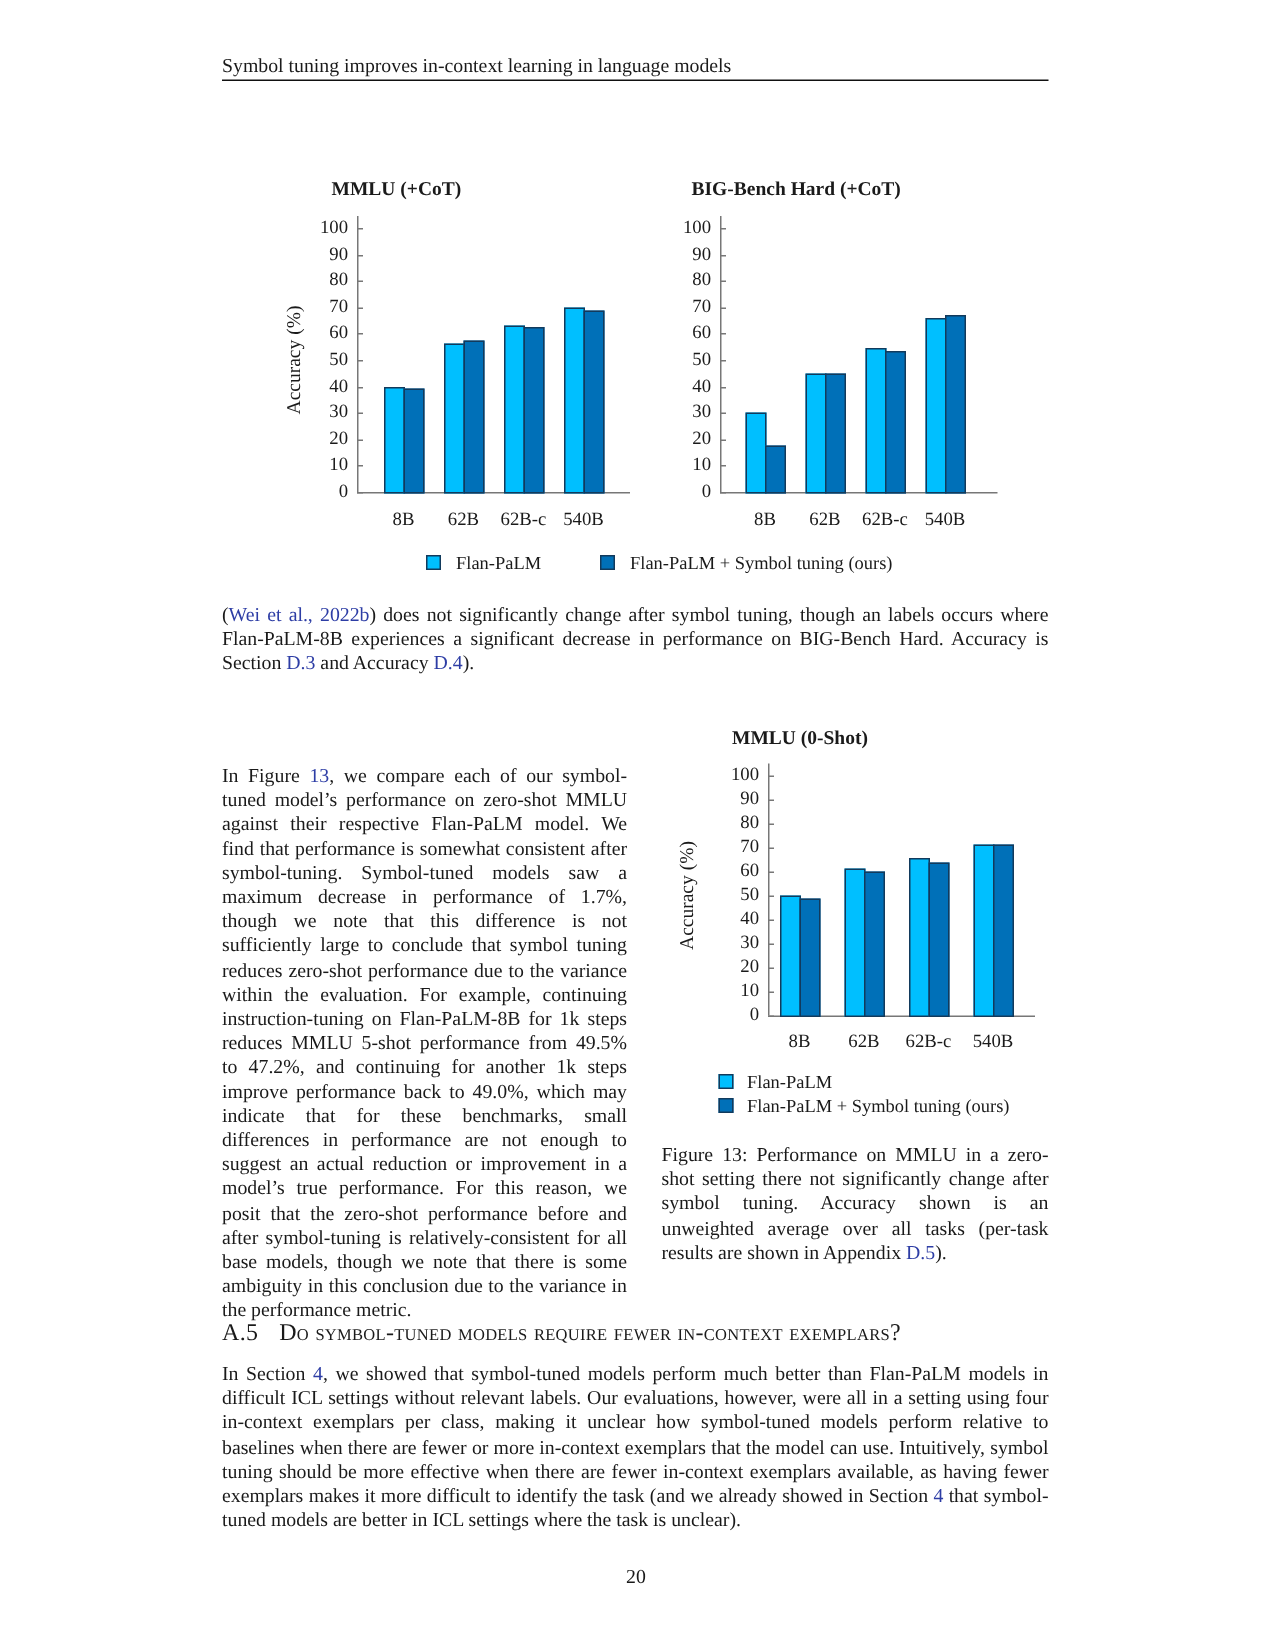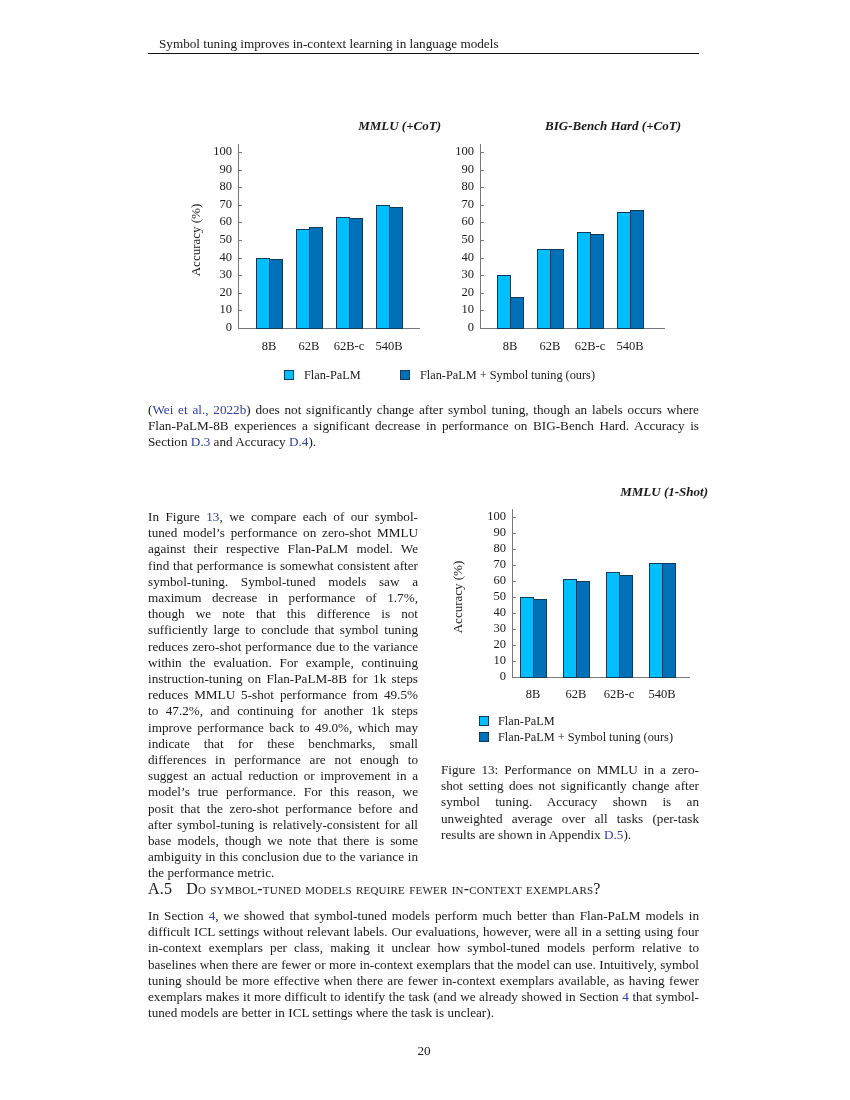--- a/index.html
+++ b/index.html
@@ -1,21 +1,21 @@
 <!DOCTYPE html>
 <html><head>
 <meta charset="utf-8">
 <style>
   html, body { margin: 0; padding: 0; background: #ffffff; }
   body { width: 850px; height: 1100px; position: relative; overflow: hidden;
          font-family: "Liberation Serif", "DejaVu Serif", serif; color: #1a1a1a; }
   .abs { position: absolute; }
-  .header { left: 148px; top: 36px; width: 551px; font-size: 13.2px; margin-left: 11px; }
+  .header { left: 148px; top: 36px; width: 551px; font-size: 13.2px; }
   .header-rule { left: 148px; top: 53px; width: 551px; height: 1.4px; background: #111; }
-  .chart-title { font-weight: bold; font-size: 13px; text-align: right; font-style: italic; }
+  .chart-title { font-weight: bold; font-size: 13px; text-align: left; }
   .tick { font-size: 12.5px; text-align: right; width: 30px; }
   .ylabel { font-size: 13px; transform: rotate(-90deg); transform-origin: center; white-space: nowrap; text-align: center; }
   .xlab { font-size: 12.5px; text-align: center; width: 50px; }
   .axis-v { width: 1px; background: #777; }
   .axis-h { height: 1px; background: #777; }
   .tickmark { width: 4px; height: 1px; background: #777; }
   .bar { border: 1px solid #123a5c; box-sizing: border-box; }
   .caption, .para { font-size: 13.2px; line-height: 16.2px; text-align: justify; }
   .link { color: #2d3da5; }
   .legend-sw { width: 10px; height: 10px; border: 1px solid #123a5c; box-sizing: border-box; }
@@ -103,21 +103,21 @@
     <div class="abs bar" title="Flan-PaLM + Symbol tuning (ours) 62B: 44.9" style="left: 550px; top: 248.976px; width: 14px; height: 80.024px; background: rgb(0, 112, 184);"></div>
     <div class="abs xlab" style="left: 525px; top: 339px;">62B</div>
     <div class="abs bar" title="Flan-PaLM 62B-c: 54.5" style="left: 577px; top: 232.08px; width: 14px; height: 96.92px; background: rgb(0, 191, 255);"></div>
     <div class="abs bar" title="Flan-PaLM + Symbol tuning (ours) 62B-c: 53.4" style="left: 590px; top: 234.016px; width: 14px; height: 94.984px; background: rgb(0, 112, 184);"></div>
     <div class="abs xlab" style="left: 565px; top: 339px;">62B-c</div>
     <div class="abs bar" title="Flan-PaLM 540B: 65.9" style="left: 617px; top: 212.016px; width: 14px; height: 116.984px; background: rgb(0, 191, 255);"></div>
     <div class="abs bar" title="Flan-PaLM + Symbol tuning (ours) 540B: 67" style="left: 630px; top: 210.08px; width: 14px; height: 118.92px; background: rgb(0, 112, 184);"></div>
     <div class="abs xlab" style="left: 605px; top: 339px;">540B</div>
   </div>
 <div id="chart2">
-    <div class="abs chart-title" style="left: 488px; top: 484px; width: 220px;">MMLU (1-Shot)</div>
+    <div class="abs chart-title" style="left: 488px; top: 484px; width: 220px;">MMLU (0-Shot)</div>
     <div class="abs axis-v" style="left: 512px; top: 509px; height: 168px;"></div>
     <div class="abs axis-h" style="left: 512px; top: 677px; width: 178px;"></div>
     <div class="abs tick" style="left: 476px; top: 669px;">0</div>
     <div class="abs tickmark" style="left: 512px; top: 677px;"></div>
     <div class="abs tick" style="left: 476px; top: 653px;">10</div>
     <div class="abs tickmark" style="left: 512px; top: 661px;"></div>
     <div class="abs tick" style="left: 476px; top: 637px;">20</div>
     <div class="abs tickmark" style="left: 512px; top: 645px;"></div>
     <div class="abs tick" style="left: 476px; top: 621px;">30</div>
     <div class="abs tickmark" style="left: 512px; top: 629px;"></div>
@@ -161,20 +161,20 @@
   <div><span>Section </span><span class="link">D.3</span><span> and Accuracy </span><span class="link">D.4</span><span>).</span></div>
 </div>
 
 <div class="abs para" style="left:148px; top:509px; width:270px; hyphens:auto;" lang="en"><span>In Figure </span><span class="link">13</span><span>, we compare each of our symbol-tuned model’s performance on zero-shot MMLU against their respective Flan-PaLM model. We find that performance is somewhat consistent after symbol-tuning. Symbol-tuned models saw a maximum decrease in performance of 1.7%, though we note that this difference is not sufficiently large to conclude that symbol tuning reduces zero-shot performance due to the variance within the evaluation. For example, continuing instruction-tuning on Flan-PaLM-8B for 1k steps reduces MMLU 5-shot performance from 49.5% to 47.2%, and continuing for another 1k steps improve performance back to 49.0%, which may indicate that for these benchmarks, small differences in performance are not enough to suggest an actual reduction or improvement in a model’s true performance. For this reason, we posit that the zero-shot performance before and after symbol-tuning is relatively-consistent for all base models, though we note that there is some ambiguity in this conclusion due to the variance in the performance metric.</span></div>
 
 <div class="abs legend-sw" style="left: 479px; top: 716px; background: rgb(0, 191, 255);"></div>
 <div class="abs legend-txt" style="left:498px; top:714px;">Flan-PaLM</div>
 <div class="abs legend-sw" style="left: 479px; top: 732px; background: rgb(0, 112, 184);"></div>
 <div class="abs legend-txt" style="left:498px; top:730px;">Flan-PaLM + Symbol tuning (ours)</div>
 
-<div class="abs caption" style="left:441px; top:762px; width:258px; hyphens:auto;" lang="en"><span>Figure 13: Performance on MMLU in a zero-shot setting does not significantly change after symbol tuning. Accuracy shown is an unweighted average over all tasks (per-task results are shown in Appendix </span><span class="link">D.5</span><span>).</span></div>
+<div class="abs caption" style="left:441px; top:762px; width:258px; hyphens:auto;" lang="en"><span>Figure 13: Performance on MMLU in a zero-shot setting there not significantly change after symbol tuning. Accuracy shown is an unweighted average over all tasks (per-task results are shown in Appendix </span><span class="link">D.5</span><span>).</span></div>
 
 <div class="abs section-head" style="left:148px; top:880px; width:551px;">
   <span>A.5</span><span style="display:inline-block; width:14px;"></span><span class="sc">Do symbol-tuned models require fewer in-context exemplars?</span>
 </div>
 <div class="abs para" style="left:148px; top:908px; width:551px;"><span>In Section </span><span class="link">4</span><span>, we showed that symbol-tuned models perform much better than Flan-PaLM models in difficult ICL settings without relevant labels. Our evaluations, however, were all in a setting using four in-context exemplars per class, making it unclear how symbol-tuned models perform relative to baselines when there are fewer or more in-context exemplars that the model can use. Intuitively, symbol tuning should be more effective when there are fewer in-context exemplars available, as having fewer exemplars makes it more difficult to identify the task (and we already showed in Section </span><span class="link">4</span><span> that symbol-tuned models are better in ICL settings where the task is unclear).</span></div>
 
 <div class="abs pagenum" style="left:394px; top:1043px;">20</div>
 
 </body></html>

